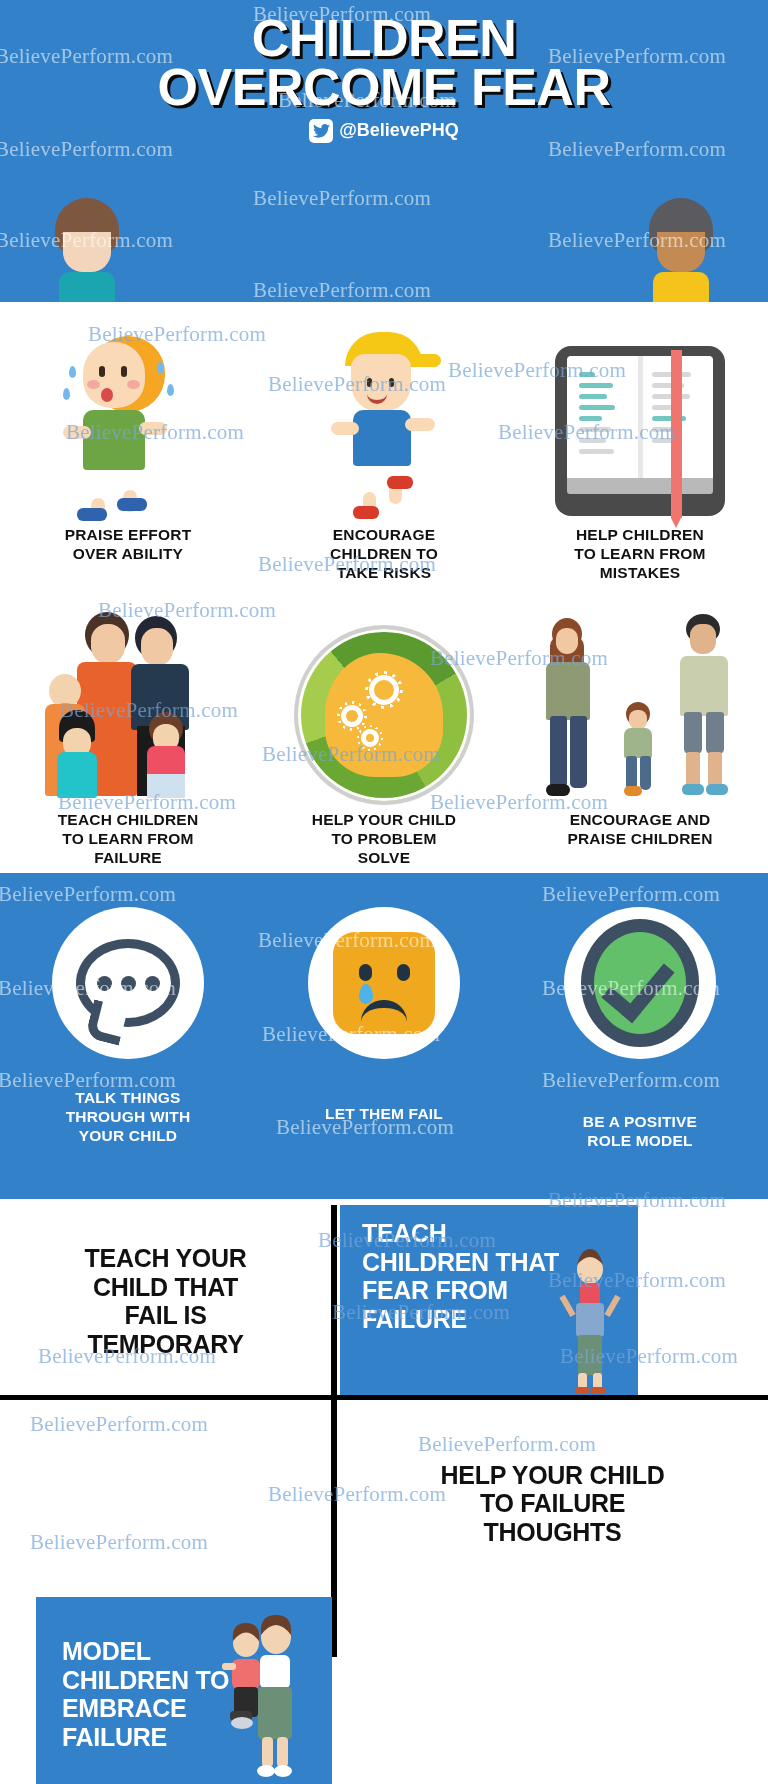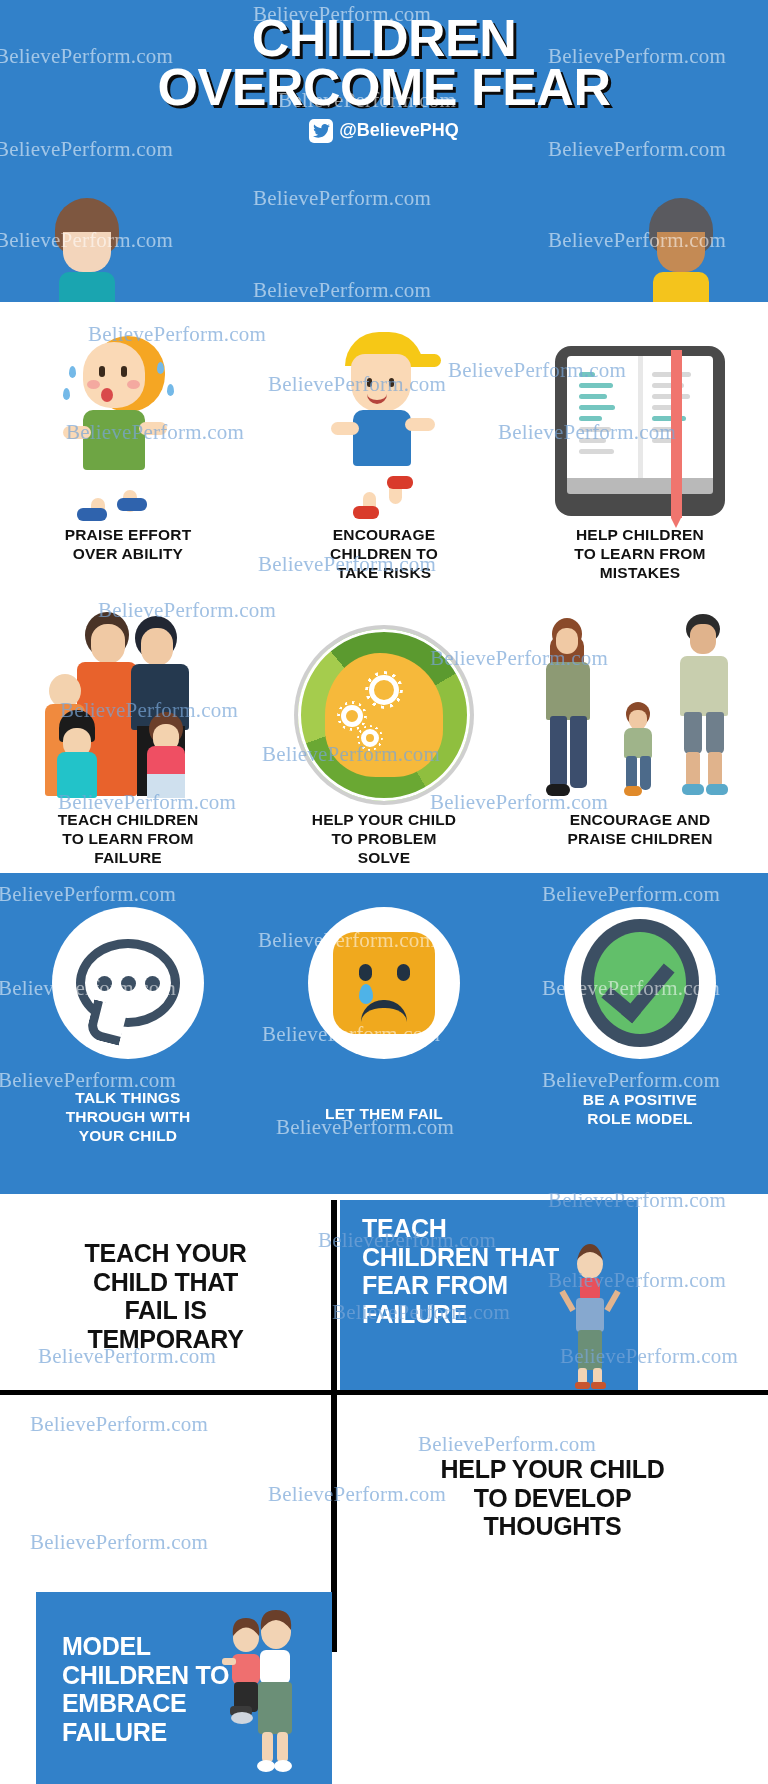--- a/index.html
+++ b/index.html
@@ -513,21 +513,21 @@
         <div>LET THEM FAIL</div>
       </div>
     </div>
 
     <div class="bcell">
       <div class="circ">
         <div class="tick-out">
             <div class="tick-in"></div>
           </div>
       </div>
-      <div class="bcap" style="margin-top:32px">
+      <div class="bcap" style="margin-top:54px">
         <div>BE A POSITIVE</div>
         <div>ROLE MODEL</div>
       </div>
     </div>
   </div>
 </div>
 
 <div class="quad-sec">
   <div class="vline"></div>
   <div class="qline-h" style="left:0;top:196px;width:331px;"></div>
@@ -590,21 +590,21 @@
         <rect x="14" y="76" width="24" height="30" rx="4" fill="#2b2b2b"></rect>
         <rect x="10" y="100" width="22" height="10" rx="4" fill="#3b3b3b"></rect>
         <ellipse cx="22" cy="112" rx="11" ry="6" fill="#cfd6de"></ellipse>
       </svg>
     </span>
   </div>
 
   <div class="quad" style="left:337px;top:204px;width:431px;height:200px;display:flex;align-items:center;justify-content:center;">
     <div class="q-text-dark">
       <div>HELP YOUR CHILD</div>
-      <div>TO DEVELOP</div>
+      <div>TO FAILURE</div>
       <div>THOUGHTS</div>
     </div>
   </div>
 </div>
 
 <div class="wm-layer">
   <span class="wm on-blue" style="left:253px;top:2px">BelievePerform.com</span>
   <span class="wm on-blue" style="left:-5px;top:44px">BelievePerform.com</span>
   <span class="wm on-blue" style="left:548px;top:44px">BelievePerform.com</span>
   <span class="wm on-blue" style="left:278px;top:88px">BelievePerform.com</span>

